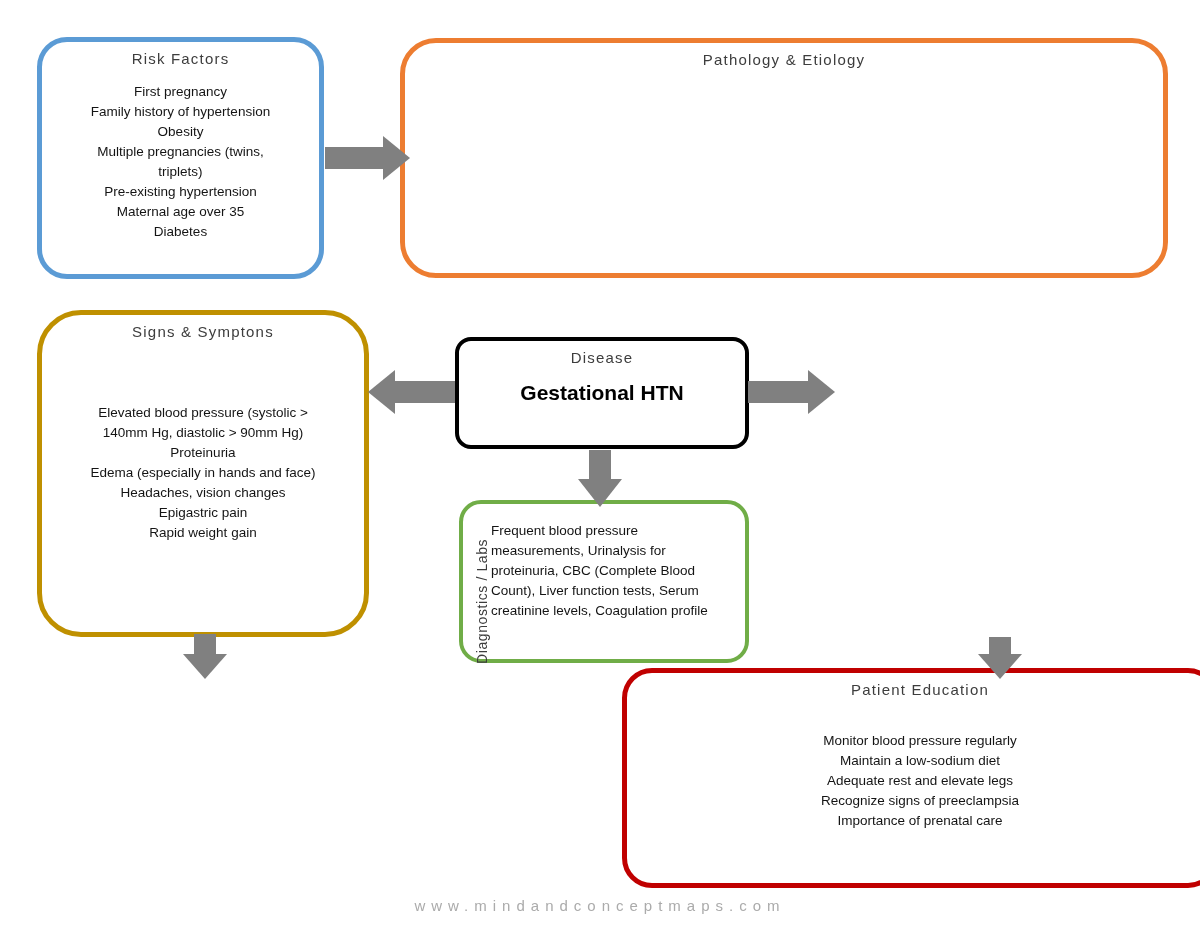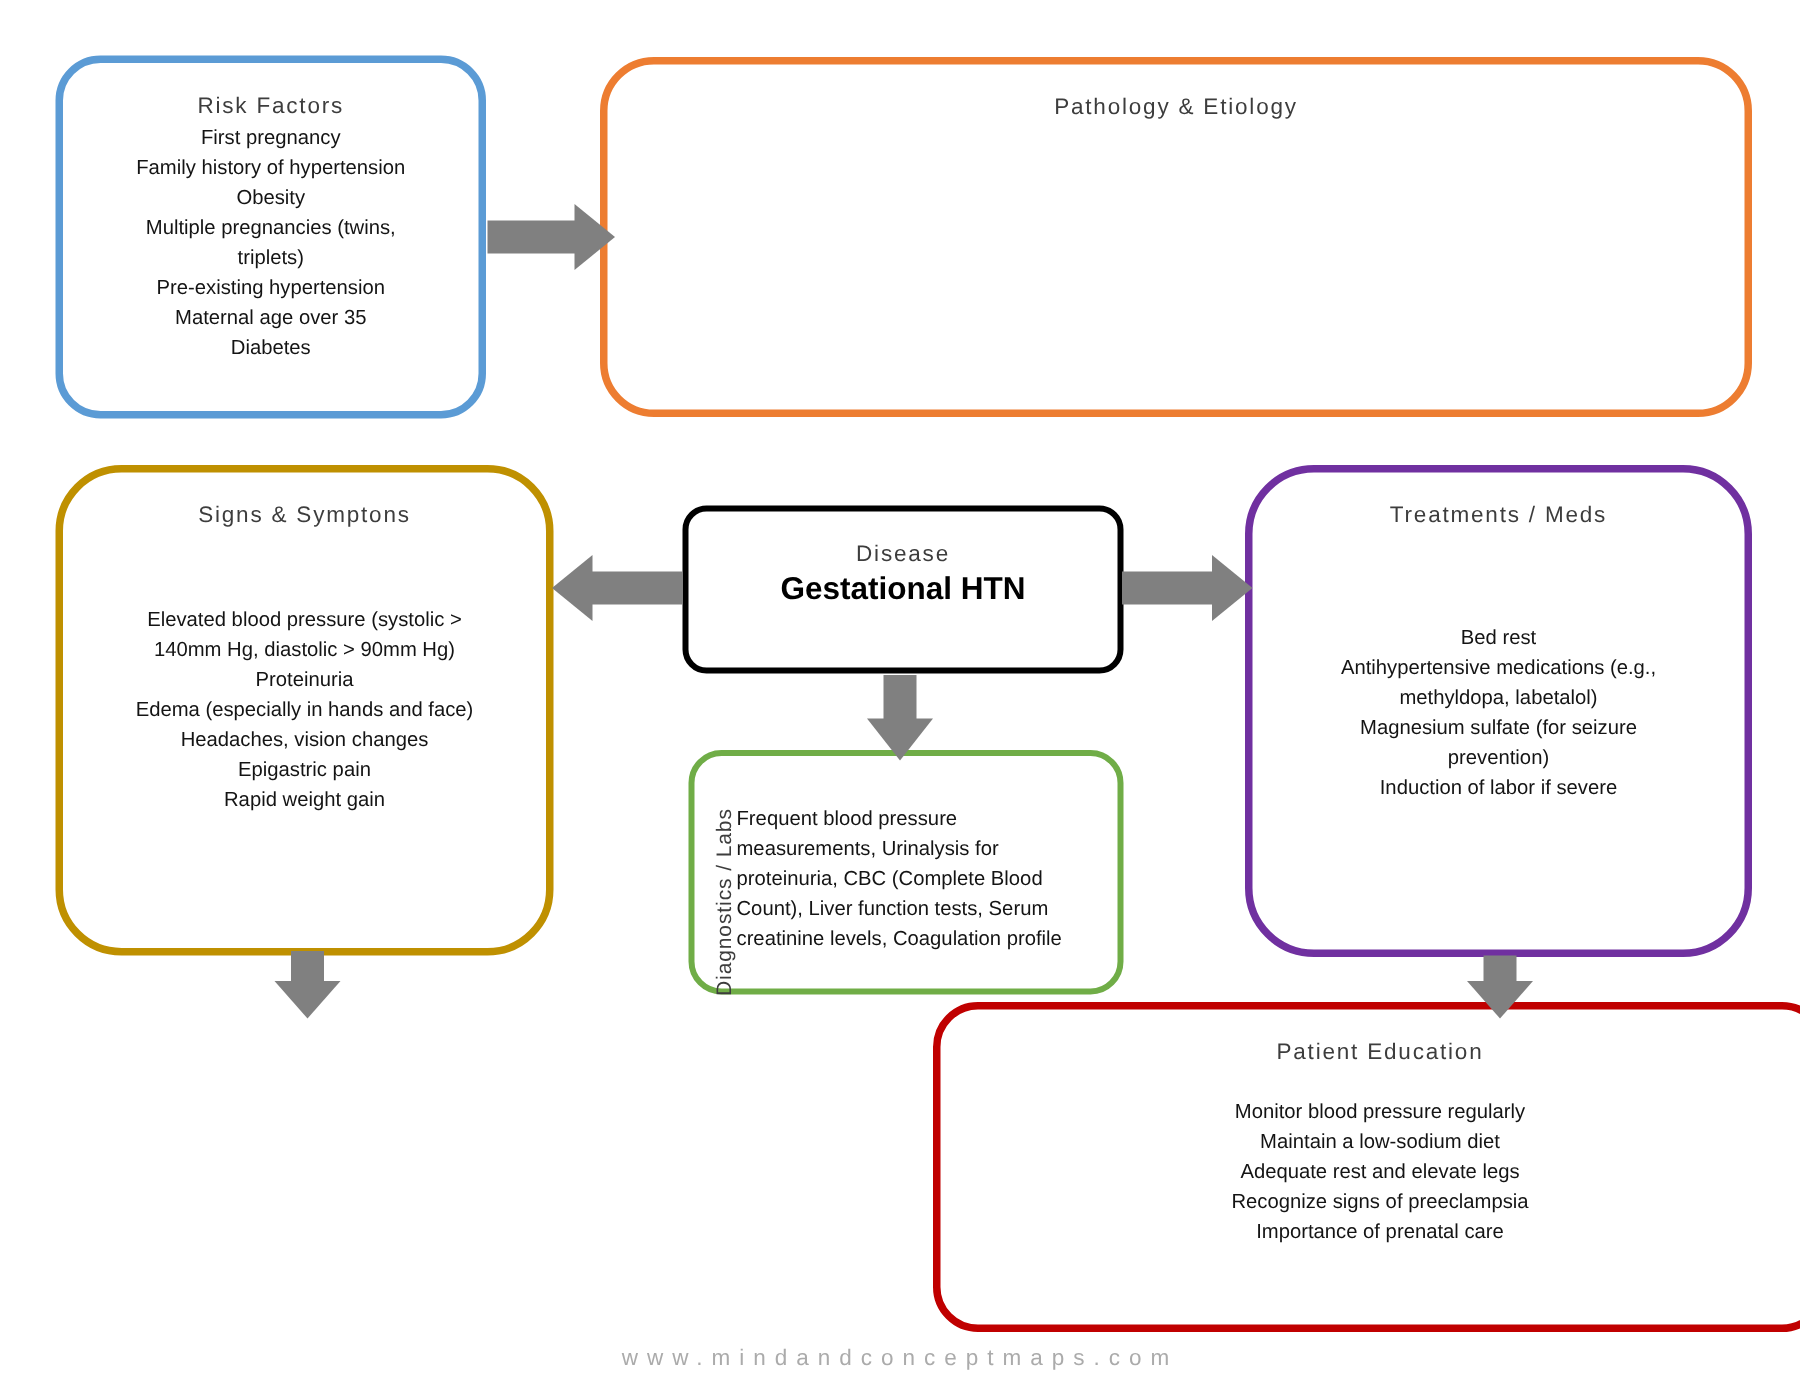--- a/index.html
+++ b/index.html
@@ -4,21 +4,21 @@
 <style>
   * { margin:0; padding:0; box-sizing:border-box; }
   html,body { background:#ffffff; }
   #canvas {
     position:relative; width:1200px; height:927px; background:#ffffff;
     font-family:"Liberation Sans", sans-serif; overflow:hidden;
   }
   .box { position:absolute; border-style:solid; background:transparent; z-index:2; }
   .box-title {
     text-align:center; font-size:15px; letter-spacing:1.2px;
-    color:#3d3d3d; padding-top:20px;
+    color:#3d3d3d; padding-top:8px;
   }
   .box-content {
     position:absolute; left:0; right:0; text-align:center;
     font-size:13.5px; line-height:20px; color:#141414; white-space:pre;
   }
 
   
   .risk        { left:37px;  top:37px;  width:287px; height:242px; border-width:5px; border-radius:30px; }
   .risk .box-content { top:40px; }
 
@@ -31,21 +31,21 @@
   .disease     { left:455px; top:337px; width:294px; height:112px; border-width:4px; border-radius:16px; border-color:#000; }
   .disease-name {
     position:absolute; top:40px; left:0; right:0; text-align:center;
     font-weight:bold; font-size:21px; color:#000;
   }
 
   .treatments  { left:830px; top:310px; width:338px; height:328px; border-width:5px; border-radius:46px; }
   .treatments .box-content { top:100px; }
 
   .diagnostics { left:459px; top:500px; width:290px; height:163px; border-width:4px; border-radius:22px; }
-  .diagnostics .box-content { top:32px; left:28px; right:4px; text-align:left; }
+  .diagnostics .box-content { top:17px; left:28px; right:4px; text-align:left; }
 
   .nursing     { left:45px;  top:668px; width:540px; height:220px; border-width:5px; border-radius:30px; }
   .nursing .box-content { top:58px; }
 
   .education   { left:622px; top:668px; width:596px; height:220px; border-width:5px; border-radius:30px; }
   .education .box-content { top:58px; }
 
   
   .diag-vlabel {
     position:absolute; left:401px; top:573px; width:164px; height:18px;
@@ -117,29 +117,20 @@
 Headaches, vision changes
 Epigastric pain
 Rapid weight gain</div>
   </div>
 
   <div class="box disease" style="border-color: rgb(0, 0, 0);">
     <div class="box-title">Disease</div>
     <div class="disease-name">Gestational HTN</div>
   </div>
 
-  <div class="box treatments" style="border-color: rgb(112, 48, 160);">
-    <div class="box-title">Treatments / Meds</div>
-    <div class="box-content">Bed rest
-Antihypertensive medications (e.g.,
-methyldopa, labetalol)
-Magnesium sulfate (for seizure
-prevention)
-Induction of labor if severe</div>
-  </div>
 
   <div class="box diagnostics" style="border-color: rgb(112, 173, 71);">
     <div class="box-content">Frequent blood pressure
 measurements, Urinalysis for
 proteinuria, CBC (Complete Blood
 Count), Liver function tests, Serum
 creatinine levels, Coagulation profile</div>
   </div>
   <div class="diag-vlabel">Diagnostics / Labs</div>
 

